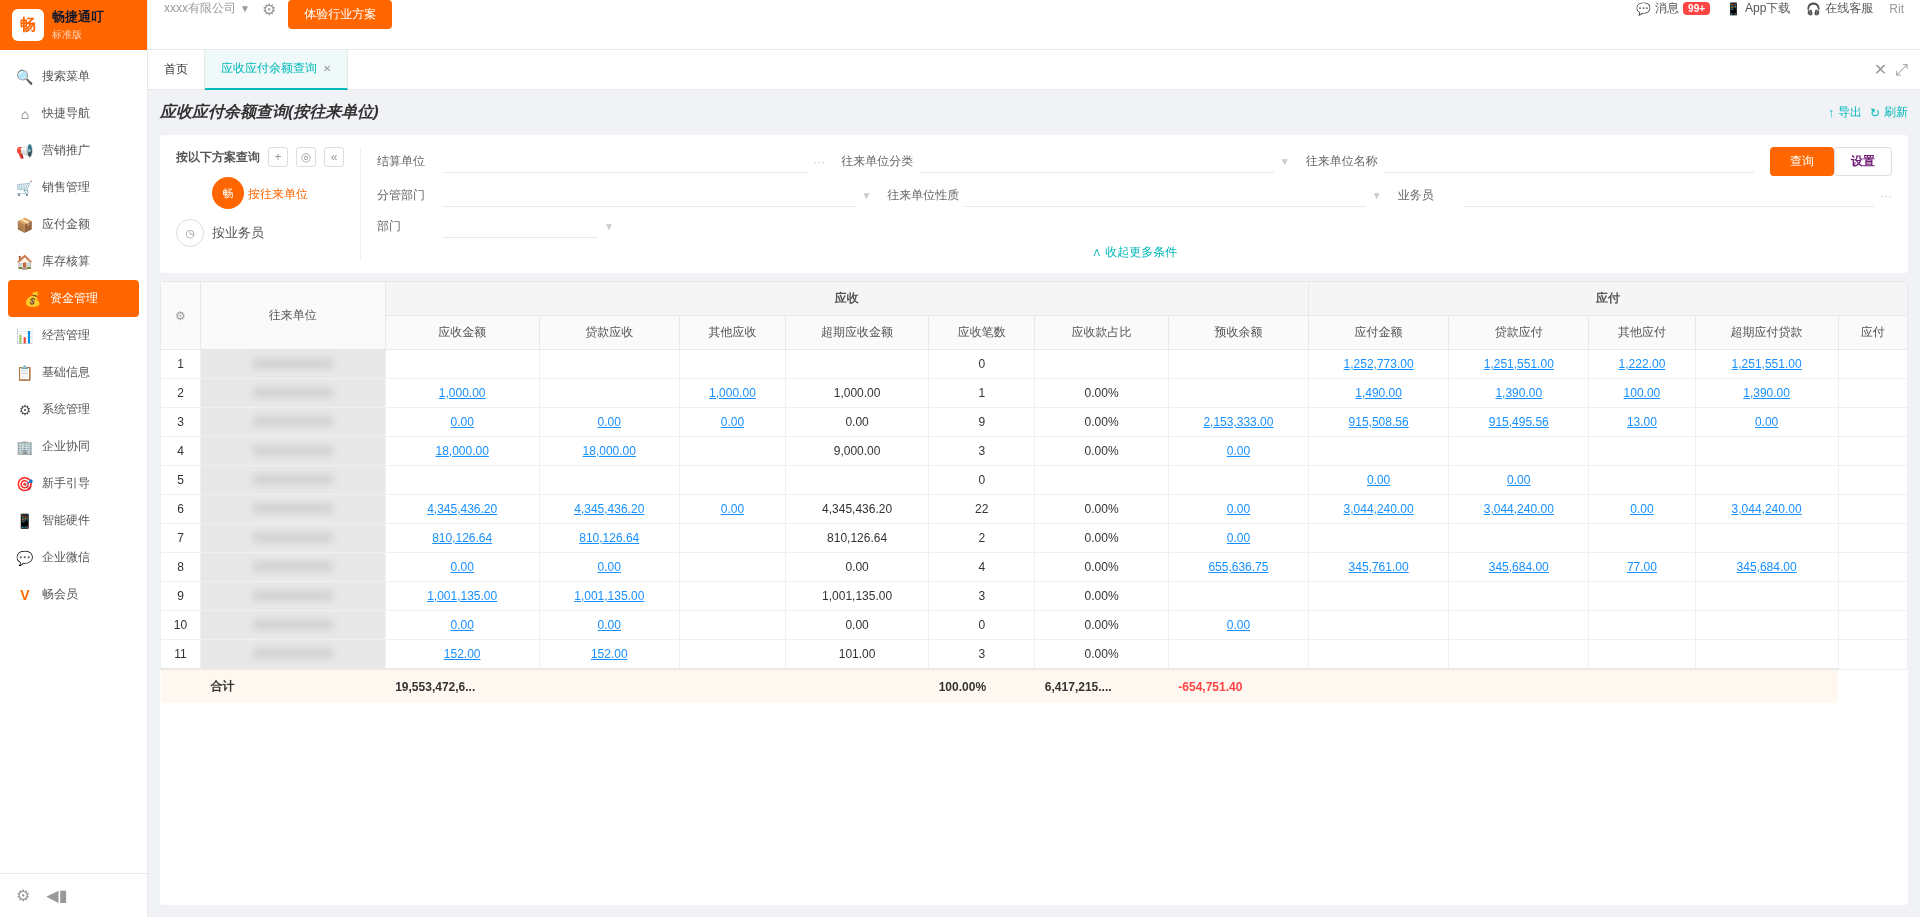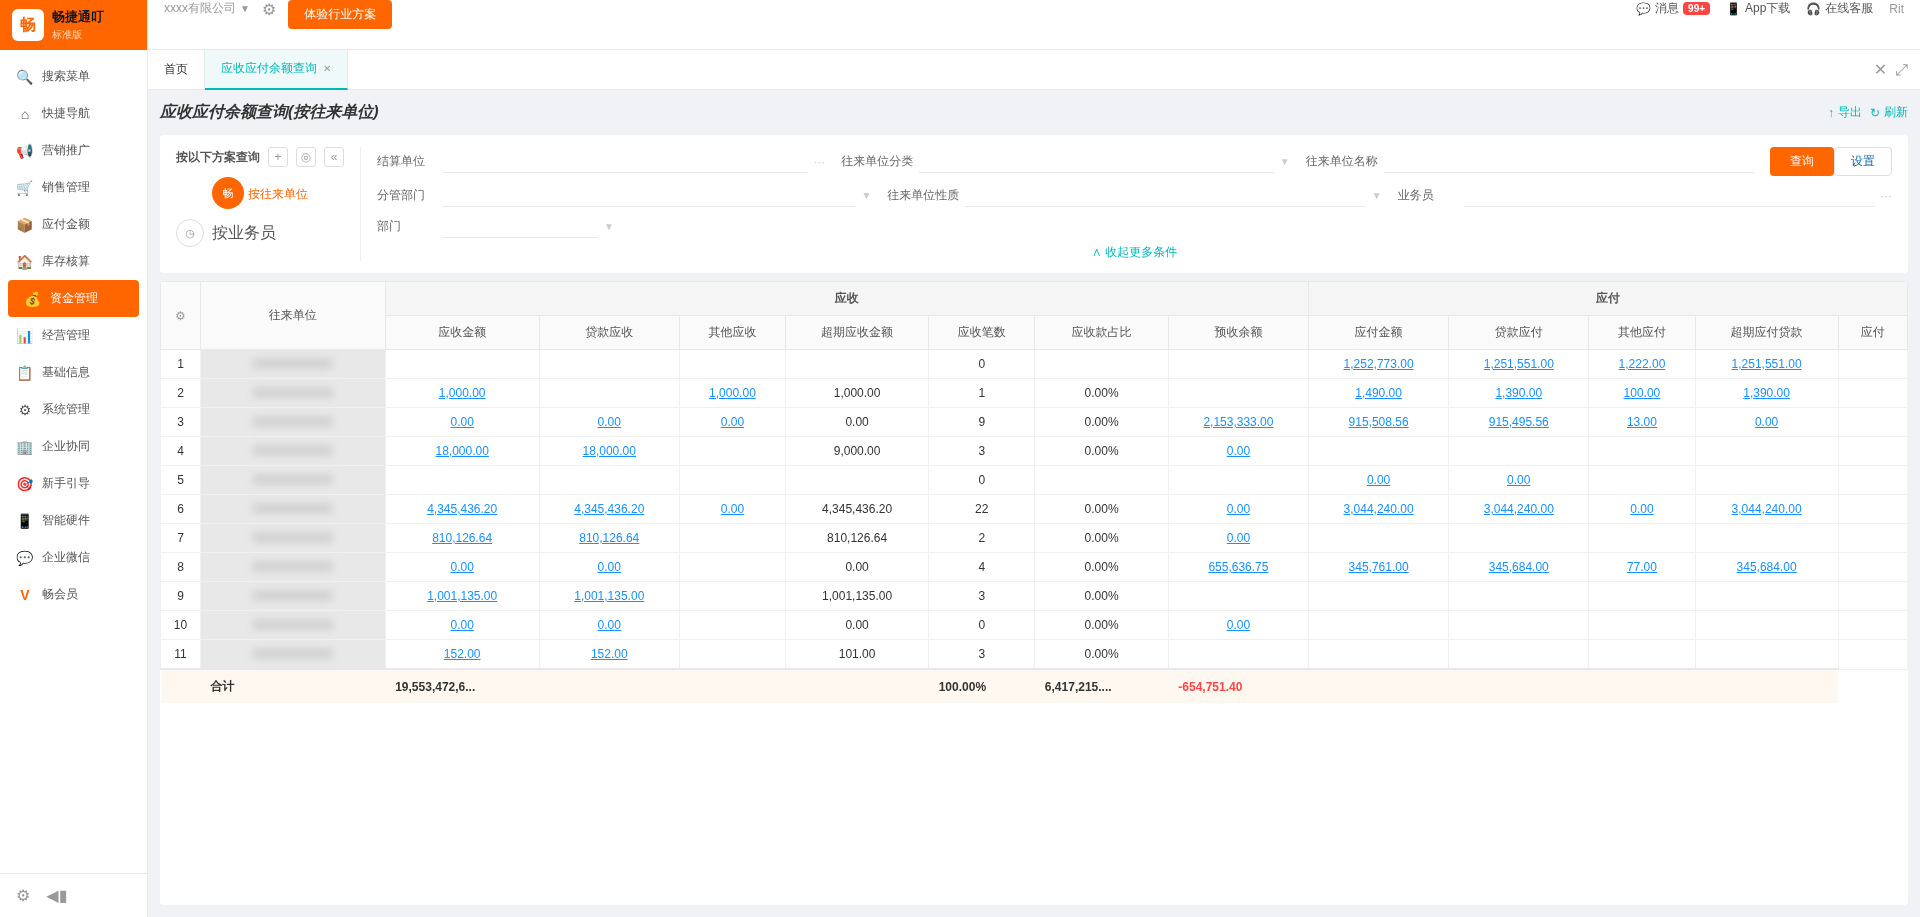--- a/index.html
+++ b/index.html
@@ -101,21 +101,21 @@
     .filter-field-label { color: #666; font-size: 12px; white-space: nowrap; min-width: 60px; }
     .filter-input {
       flex: 1; border: none; border-bottom: 1px solid #e8e8e8; padding: 4px 0;
       font-size: 12px; color: #333; outline: none; background: transparent;
     }
     .filter-dots { color: #ccc; cursor: pointer; }
     .filter-chevron { color: #ccc; font-size: 10px; cursor: pointer; }
 
     .filter-collapse { text-align: center; color: #00b8b8; cursor: pointer; font-size: 12px; margin-top: 6px; }
     .btn-query { background: #ff6600; color: #fff; border: none; padding: 6px 20px; border-radius: 4px; cursor: pointer; font-size: 12px; white-space: nowrap; }
-    .btn-settings { background: #fff; color: #0369a1; border: 1px solid #ddd; padding: 5px 16px; border-radius: 4px; cursor: pointer; font-size: 12px; white-space: nowrap; }
+    .btn-settings { background: #fff; color: #701a75; border: 1px solid #ddd; padding: 5px 16px; border-radius: 4px; cursor: pointer; font-size: 12px; white-space: nowrap; font-weight: bold; }
 
     
     .table-container { flex: 1; background: #fff; border-radius: 4px; overflow: auto; }
     table { width: 100%; border-collapse: collapse; font-size: 12px; }
     thead tr { background: #fafafa; }
     thead th {
       padding: 8px 10px; text-align: center; border: 1px solid #e8e8e8;
       font-weight: 500; color: #555; white-space: nowrap; position: sticky; top: 0; background: #fafafa; z-index: 2;
     }
     thead th.group-header { background: #f5f5f5; font-weight: 600; }
@@ -280,21 +280,21 @@
           </div>
           <div style="display:flex; flex-direction:column; gap:8px;">
             <div class="filter-scheme">
               <div style="display:flex;align-items:center;gap:4px;">
                 <div class="filter-scheme-icon">畅</div>
                 <span style="font-size:12px;color:#ff6600;">按往来单位</span>
               </div>
             </div>
             <div style="display:flex;align-items:center;gap:8px;">
               <div class="filter-scheme-sub">◷</div>
-              <span style="font-size:16px;color:#555;">按业务员</span>
+              <span style="font-size:13px;color:#555;">按业务员</span>
             </div>
           </div>
         </div>
 
         <div style="flex:1;">
           <div style="display:flex; gap:16px; margin-bottom:8px;">
             <div class="filter-field">
               <span class="filter-field-label">结算单位</span>
               <input class="filter-input" style="">
               <span class="filter-dots">···</span>

